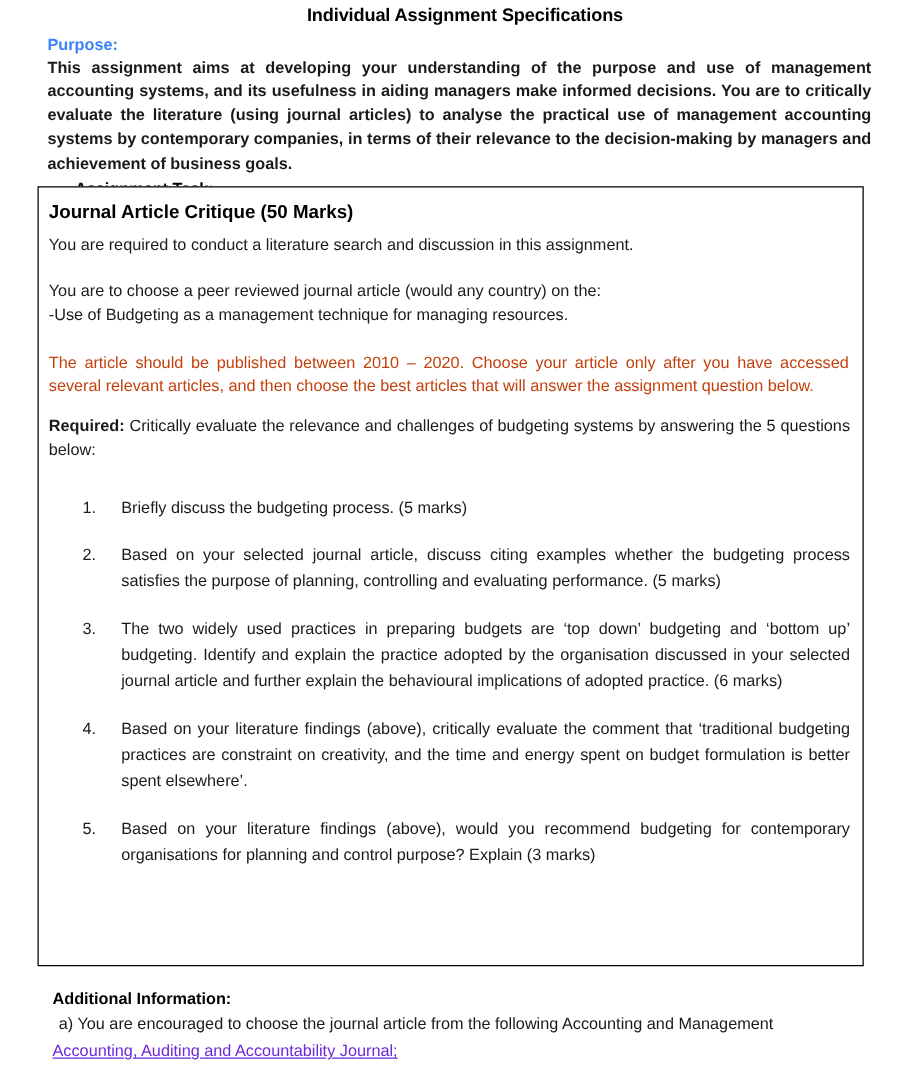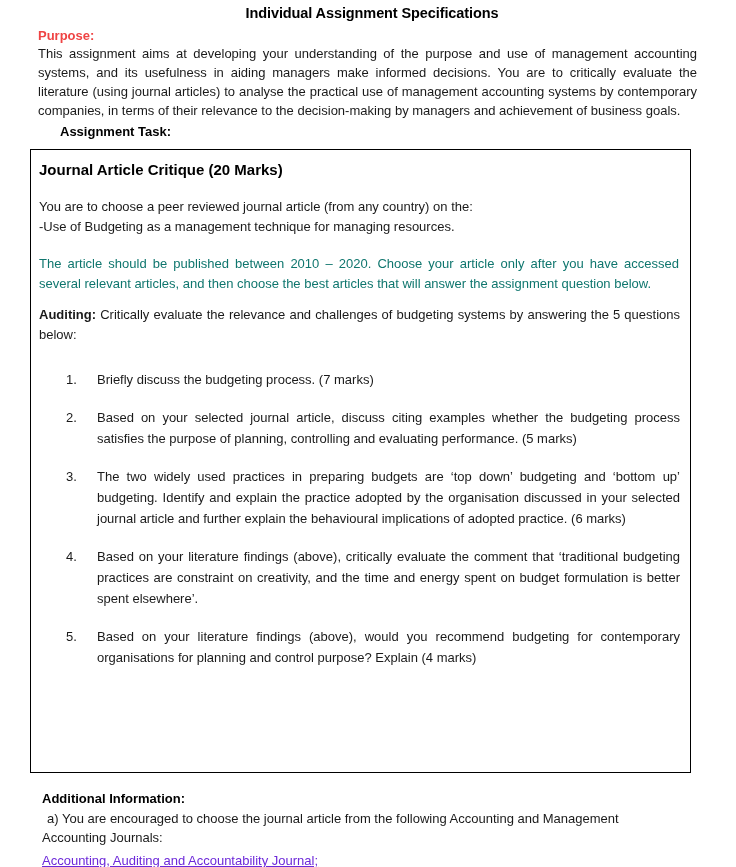--- a/index.html
+++ b/index.html
@@ -31,33 +31,34 @@
     letter-spacing: -0.1px;
     margin: 4px 0 0 0;
     padding: 0 0 0 8px;
     line-height: 1.25;
     color: #000;
   }
 
   .label-bold {
     font-weight: bold;
     font-size: 13px;
-    color: #ef4444;
+    color: #3b82f6;
     margin: 6px 0 0 0;
     padding-left: 38px;
   }
 
   .purpose-para {
     font-size: 13px;
     line-height: 1.47;
     text-align: justify;
     margin: 1px 0 0 0;
     padding: 0 39px 0 38px;
     color: #1a1a1a;
     hyphens: none;
+    font-weight: bold;
   }
 
   .assignment-task-label {
     font-weight: bold;
     font-size: 13px;
     color: #000;
     margin: 3px 0 0 0;
     padding-left: 60px;
   }
 
@@ -94,21 +95,21 @@
   }
 
   .task-line.tight {
     margin-top: 0px;
   }
 
   .task-para {
     font-size: 13px;
     line-height: 1.5;
     text-align: justify;
-    color: #0f766e;
+    color: #c2410c;
     margin: 18px 0 0 0;
     padding-right: 1px;
   }
 
   .gap-lg { height: 17px; }
   .gap-md { height: 12px; }
 
   .req-para {
     font-size: 13px;
     line-height: 1.5;
@@ -201,49 +202,49 @@
 
   <div class="label-bold">Purpose:</div>
 
   <p class="purpose-para">This assignment aims at developing your understanding of the purpose and use of management accounting systems, and its usefulness in aiding managers make informed decisions. You are to critically evaluate the literature (using journal articles) to analyse the practical use of management accounting systems by contemporary companies, in terms of their relevance to the decision-making by managers and achievement of business goals.</p>
 
   <div class="assignment-task-label">Assignment Task:</div>
 
   <div class="task-box">
     <div class="task-inner">
 
-      <div class="task-heading">Journal Article Critique (20 Marks)</div>
-
+      <div class="task-heading">Journal Article Critique (50 Marks)</div>
+
+      <div class="task-line">You are required to conduct a literature search and discussion in this assignment.</div>
 
       <div class="gap-lg"></div>
 
-      <div class="task-line tight">You are to choose a peer reviewed journal article (from any country) on the:</div>
+      <div class="task-line tight">You are to choose a peer reviewed journal article (would any country) on the:</div>
 
       <div class="task-line tight">-Use of Budgeting as a management technique for managing resources.</div>
 
       <p class="task-para"> The article should be published between 2010 – 2020. Choose your article only after you have accessed several relevant articles, and then choose the best articles that will answer the assignment question below.</p>
 
       <div class="gap-md"></div>
 
-      <p class="req-para"><span style="font-weight:bold;">Auditing:</span><span> Critically evaluate the relevance and challenges of budgeting systems by answering the 5 questions below:</span></p>
+      <p class="req-para"><span style="font-weight:bold;">Required:</span><span> Critically evaluate the relevance and challenges of budgeting systems by answering the 5 questions below:</span></p>
 
       <div class="gap-lg"></div>
 
 
       <ol class="q-list">
-        <li>Briefly discuss the budgeting process. (7 marks)</li>
+        <li>Briefly discuss the budgeting process. (5 marks)</li>
         <li>Based on your selected journal article, discuss citing examples whether the budgeting process satisfies the purpose of planning, controlling and evaluating performance. (5 marks)</li>
         <li>The two widely used practices in preparing budgets are ‘top down’ budgeting and ‘bottom up’ budgeting. Identify and explain the practice adopted by the organisation discussed in your selected journal article and further explain the behavioural implications of adopted practice. (6 marks)</li>
         <li>Based on your literature findings (above), critically evaluate the comment that ‘traditional budgeting practices are constraint on creativity, and the time and energy spent on budget formulation is better spent elsewhere’.</li>
-        <li>Based on your literature findings (above), would you recommend budgeting for contemporary organisations for planning and control purpose? Explain (4 marks)</li>
+        <li>Based on your literature findings (above), would you recommend budgeting for contemporary organisations for planning and control purpose? Explain (3 marks)</li>
       </ol>
 
     </div>
   </div>
 
   <div class="footer">
     <div class="footer-label">Additional Information:</div>
     <div class="footer-line indent">a) You are encouraged to choose the journal article from the following Accounting and Management</div>
-    <div class="footer-line">Accounting Journals:</div>
     <a class="journal-link">Accounting, Auditing and Accountability Journal;</a>
   </div>
 
 </div>
 
 </body></html>

